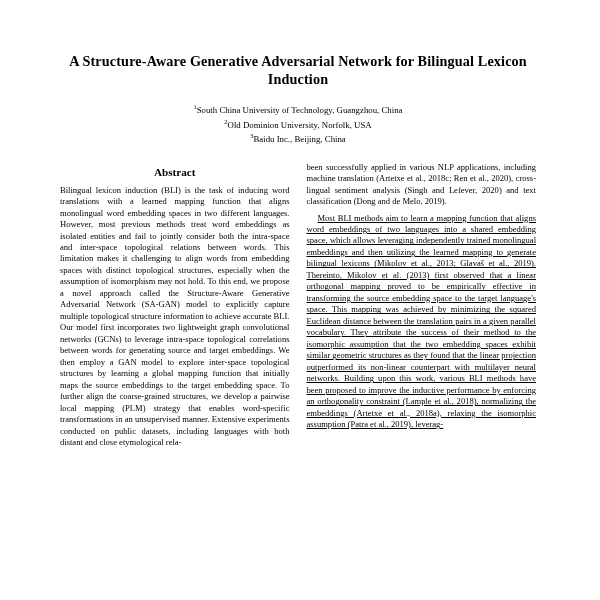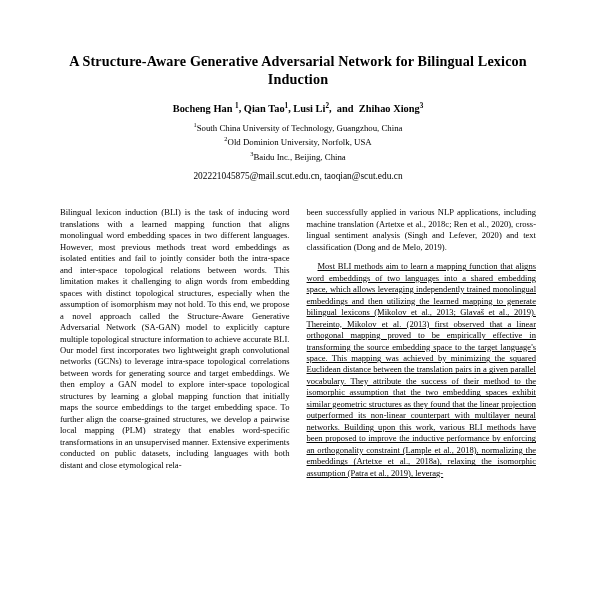--- a/index.html
+++ b/index.html
@@ -69,56 +69,53 @@
   .abstract-head {
     font-size: 11.2px;
     font-weight: bold;
     text-align: center;
     margin: 4px 0 7px 0;
   }
   p.body {
     font-size: 8.55px;
     line-height: 1.345;
     text-align: justify;
-    margin: 8px 0 5px 0;
+    margin: 0 0 5px 0;
     text-indent: 0;
   }
   p.body.indent {
     text-indent: 11px;
     text-decoration: underline;
   }
   .abs-body {
     font-size: 8.5px;
   }
 </style>
 </head>
 <body>
 
 <div class="page">
 
   <div class="title">A Structure-Aware Generative Adversarial Network for Bilingual Lexicon Induction</div>
 
-  <div class="authors">
-    Bocheng Han <sup>1</sup>, Qian Tao<sup>1</sup>, Lusi Li<sup>2</sup>,&nbsp; and&nbsp; Zhihao Xiong<sup>3</sup>
-  </div>
 
   <div class="affil">
     <sup>1</sup>South China University of Technology, Guangzhou, China
   </div>
   <div class="affil">
     <sup>2</sup>Old Dominion University, Norfolk, USA
   </div>
   <div class="affil">
     <sup>3</sup>Baidu Inc., Beijing, China
   </div>
 
-  <div class="emails">202221045875@mail.scut.edu.cn, taoqian@scut.edu.cn</div>
 
   <div class="columns">
     <div class="col">
+      <div class="abstract-head">Abstract</div>
       <p class="body abs-body">Bilingual lexicon induction (BLI) is the task of inducing word translations with a learned mapping function that aligns monolingual word embedding spaces in two different languages. However, most previous methods treat word embeddings as isolated entities and fail to jointly consider both the intra-space and inter-space topological relations between words. This limitation makes it challenging to align words from embedding spaces with distinct topological structures, especially when the assumption of isomorphism may not hold. To this end, we propose a novel approach called the Structure-Aware Generative Adversarial Network (SA-GAN) model to explicitly capture multiple topological structure information to achieve accurate BLI. Our model first incorporates two lightweight graph convolutional networks (GCNs) to leverage intra-space topological correlations between words for generating source and target embeddings. We then employ a GAN model to explore inter-space topological structures by learning a global mapping function that initially maps the source embeddings to the target embedding space. To further align the coarse-grained structures, we develop a pairwise local mapping (PLM) strategy that enables word-specific transformations in an unsupervised manner. Extensive experiments conducted on public datasets, including languages with both distant and close etymological rela-</p>
     </div>
     <div class="col">
       <p class="body">been successfully applied in various NLP applications, including machine translation (Artetxe et al., 2018c; Ren et al., 2020), cross-lingual sentiment analysis (Singh and Lefever, 2020) and text classification (Dong and de Melo, 2019).</p>
       <p class="body indent">Most BLI methods aim to learn a mapping function that aligns word embeddings of two languages into a shared embedding space, which allows leveraging independently trained monolingual embeddings and then utilizing the learned mapping to generate bilingual lexicons (Mikolov et al., 2013; Glavaš et al., 2019). Thereinto, Mikolov et al. (2013) first observed that a linear orthogonal mapping proved to be empirically effective in transforming the source embedding space to the target language's space. This mapping was achieved by minimizing the squared Euclidean distance between the translation pairs in a given parallel vocabulary. They attribute the success of their method to the isomorphic assumption that the two embedding spaces exhibit similar geometric structures as they found that the linear projection outperformed its non-linear counterpart with multilayer neural networks. Building upon this work, various BLI methods have been proposed to improve the inductive performance by enforcing an orthogonality constraint (Lample et al., 2018), normalizing the embeddings (Artetxe et al., 2018a), relaxing the isomorphic assumption (Patra et al., 2019), leverag-</p>
     </div>
   </div>
 
 </div>
 

